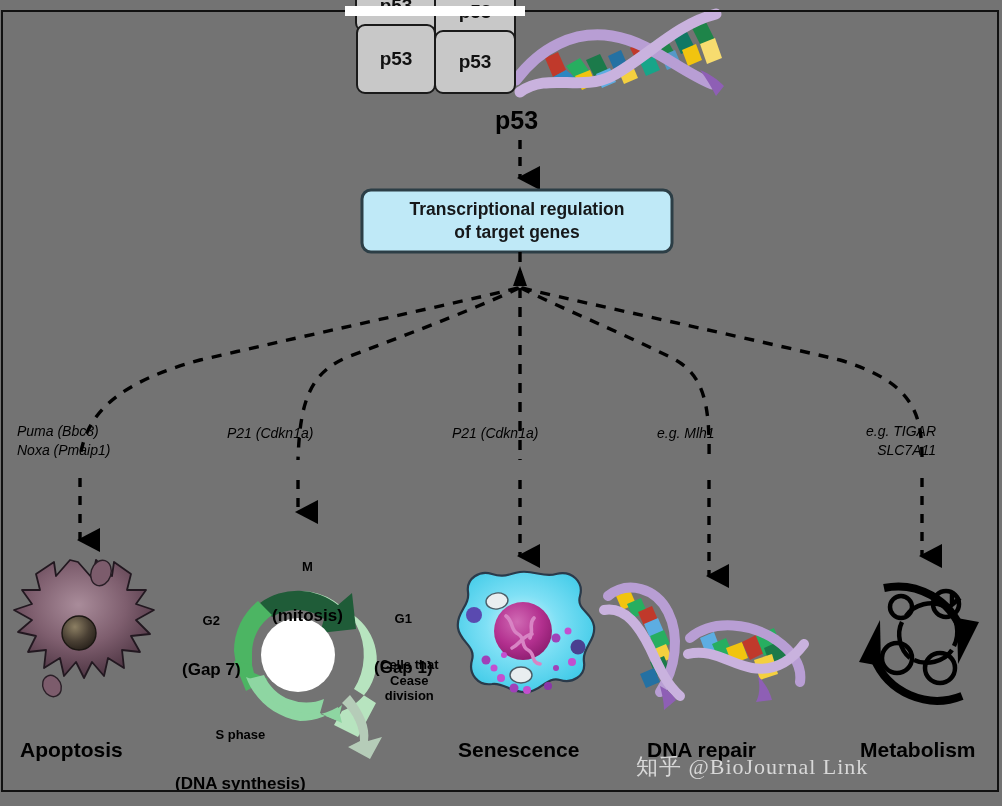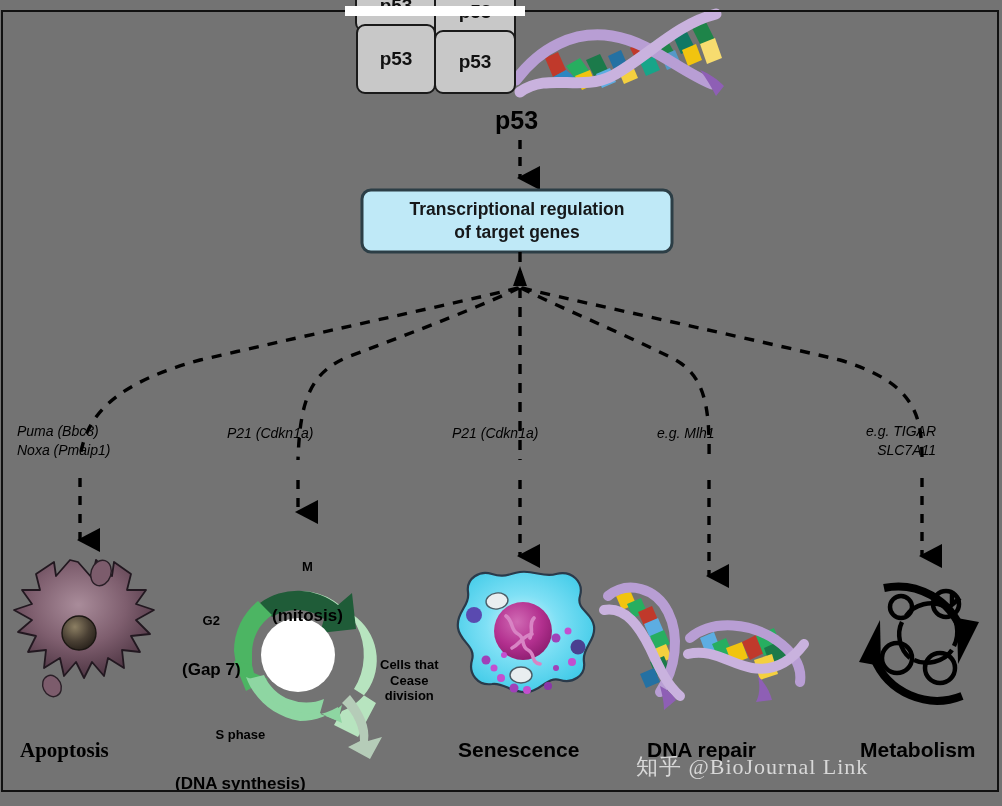--- a/index.html
+++ b/index.html
@@ -334,33 +334,37 @@
   <div class="txt gene-label" style="left:227px; top:424px;">P21 (Cdkn1a)</div>
   <div class="txt gene-label" style="left:452px; top:424px;">P21 (Cdkn1a)</div>
   <div class="txt gene-label" style="left:657px; top:424px;">e.g. Mlh1</div>
   <div class="txt gene-label" style="left:866px; top:422px; text-align:right;">e.g. TIGAR
 SLC7A11</div>
 
   <div class="txt cc-label" style="left:272px; top:528px;">
     <div>M</div>
     <div class="sub">(mitosis)</div>
   </div>
+  <div class="txt cc-label" style="left:374px; top:580px;">
+    <div>G1</div>
+    <div class="sub">(Gap 1)</div>
+  </div>
   <div class="txt cc-label" style="left:182px; top:582px;">
     <div>G2</div>
     <div class="sub">(Gap 7)</div>
   </div>
   <div class="txt cc-label" style="left:175px; top:696px;">
     <div>S phase</div>
     <div class="sub">(DNA synthesis)</div>
   </div>
   <div class="txt cc-label" style="left:380px; top:657px;">Cells that
 Cease
 division</div>
 
-  <div class="txt outcome-label" style="left:20px; top:738px;font-family:Liberation Serif, serif;">Apoptosis</div>
+  <div class="txt outcome-label" style="left:20px; top:738px;">Apoptosis</div>
   <div class="txt outcome-label" style="left:458px; top:738px;">Senescence</div>
   <div class="txt outcome-label" style="left:647px; top:738px;">DNA repair</div>
   <div class="txt outcome-label" style="left:860px; top:738px;">Metabolism</div>
 
   <div id="watermark">知乎 @BioJournal Link</div>
 
   <div id="frame"></div>
   <div id="frame-mask-top"></div>
 </div>
 

